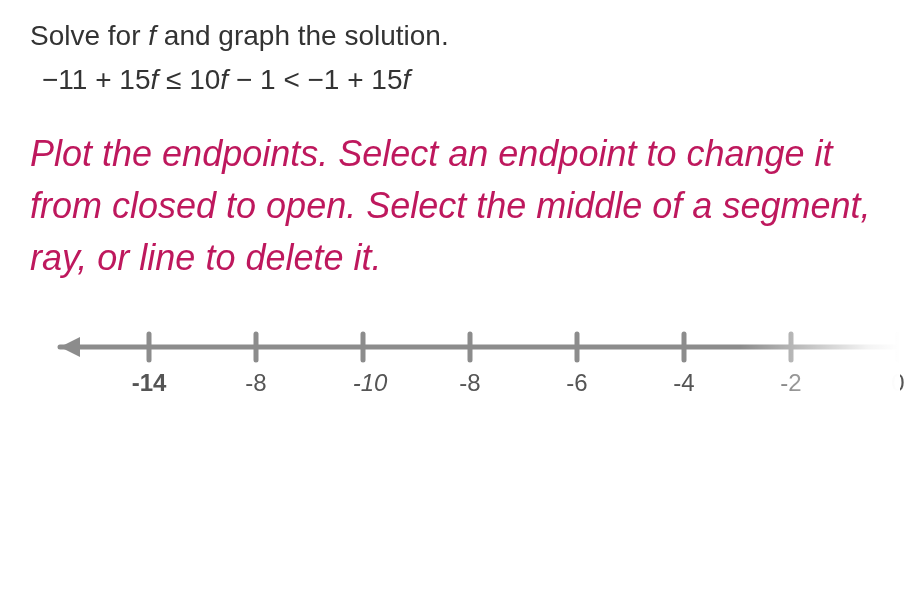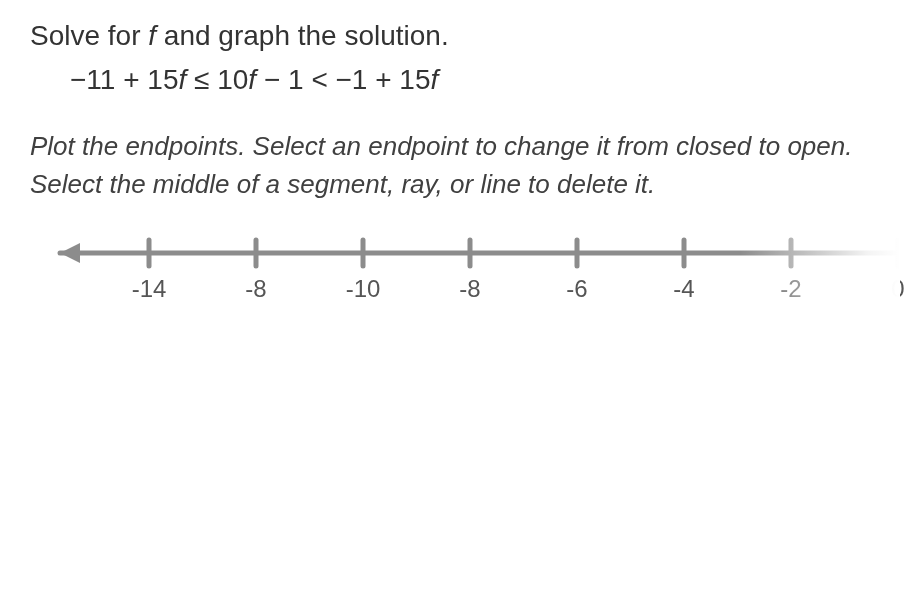--- a/index.html
+++ b/index.html
@@ -13,30 +13,30 @@
     }
     .prompt-line {
       font-size: 28px;
       color: #333;
       margin-bottom: 12px;
     }
     .italic-var { font-style: italic; font-family: Verdana, sans-serif; }
     .inequality {
       font-size: 28px;
       color: #333;
-      margin-left: 40px;
+      margin-left: 12px;
       margin-bottom: 32px;
       font-family: Verdana, sans-serif;
     }
     .instructions {
-      font-size: 26px;
+      font-size: 36px;
       font-style: italic;
-      color: #404040;
+      color: #be185d;
       line-height: 1.45;
-      margin-bottom: 20px;
+      margin-bottom: 32px;
     }
     .numline-wrap {
       position: relative;
       height: 100px;
       width: 870px;
     }
     .numline-svg {
       display: block;
     }
     .tick-label {
@@ -83,23 +83,23 @@
         <line x1="226" x2="226" y1="17" y2="43" stroke="#8c8c8c" stroke-width="5" stroke-linecap="round"></line>
         <line x1="333" x2="333" y1="17" y2="43" stroke="#8c8c8c" stroke-width="5" stroke-linecap="round"></line>
         <line x1="440" x2="440" y1="17" y2="43" stroke="#8c8c8c" stroke-width="5" stroke-linecap="round"></line>
         <line x1="547" x2="547" y1="17" y2="43" stroke="#8c8c8c" stroke-width="5" stroke-linecap="round"></line>
         <line x1="654" x2="654" y1="17" y2="43" stroke="#8c8c8c" stroke-width="5" stroke-linecap="round"></line>
         <line x1="761" x2="761" y1="17" y2="43" stroke="#8c8c8c" stroke-width="5" stroke-linecap="round"></line>
         <line x1="868" x2="868" y1="17" y2="43" stroke="#8c8c8c" stroke-width="5" stroke-linecap="round"></line>
       </g>
   </svg>
   <div id="tick-labels">
-      <div class="tick-label" style="left: 119px;">-14</div>
+      <div class="tick-label" style="left: 119px; font-weight: bold;">-14</div>
       <div class="tick-label" style="left: 226px;">-8</div>
-      <div class="tick-label" style="left: 333px;">-10</div>
+      <div class="tick-label" style="left: 340px; font-style: italic;">-10</div>
       <div class="tick-label" style="left: 440px;">-8</div>
       <div class="tick-label" style="left: 547px;">-6</div>
       <div class="tick-label" style="left: 654px;">-4</div>
       <div class="tick-label" style="left: 761px;">-2</div>
       <div class="tick-label" style="left: 868px;">0</div>
     </div>
   <div class="fade-right"></div>
 </div>
 
 </body></html>

